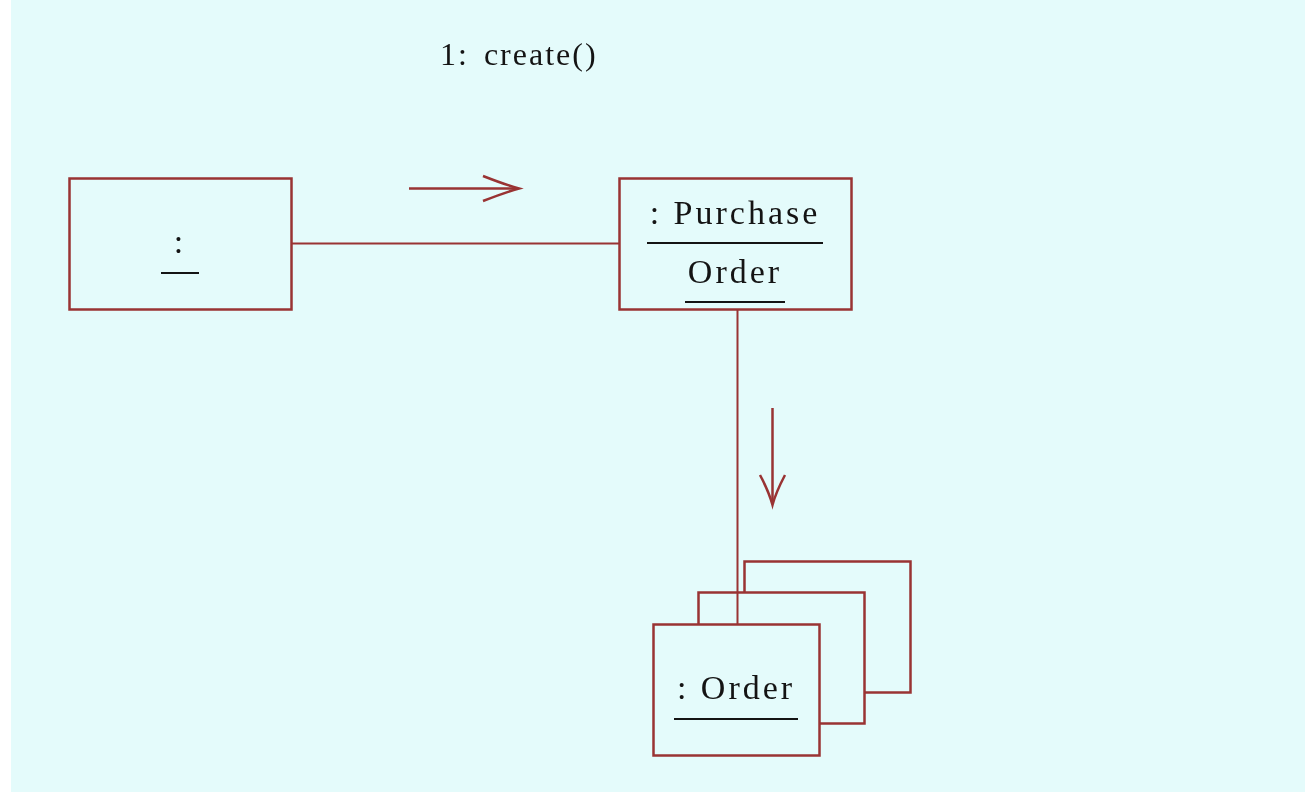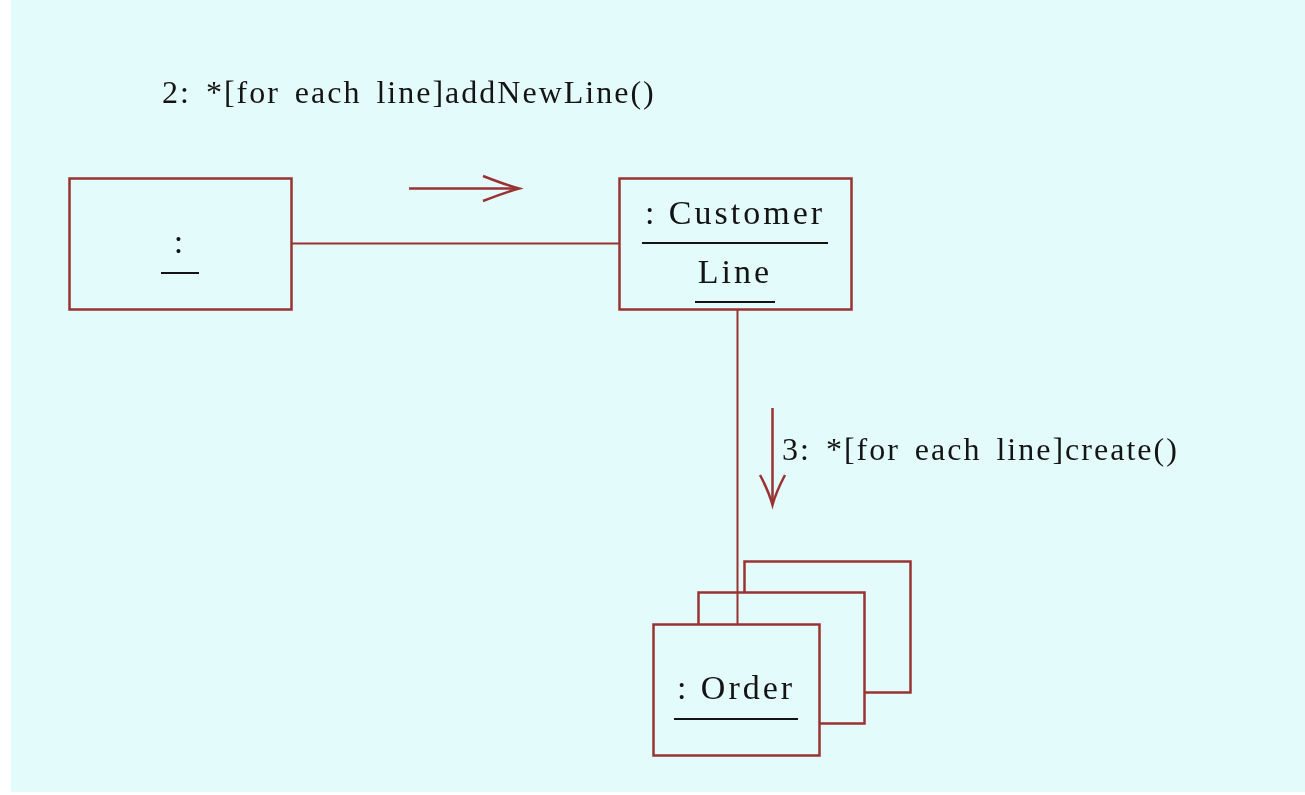--- a/index.html
+++ b/index.html
@@ -58,30 +58,29 @@
         <path class="arrow" d="M 398 188.5 L 504 188.5"></path>
         <path class="arrow" d="M 472 176 Q 495 185 508 188.5 Q 495 192 472 201"></path>
       </g>
 
       <g>
         <path class="arrow" d="M 761.5 408 L 761.5 502"></path>
         <path class="arrow" d="M 749 475 Q 758 492 761.5 505 Q 765 492 774 475"></path>
       </g>
     </svg>
 
-    <div class="msg" style="left:151px;top:74px;">2: *[for each line]addNewLine()</div>
-    <div class="msg" style="left:771px;top:431px;">3: *[for each line]create()</div>
+    <div class="msg" style="left:429px;top:36px;">1: create()</div>
 
     <div class="label" style="left:58px;top:180px;width:222px;height:128px;">
       <span class="u colon">:</span>
     </div>
 
     <div class="label" style="left:608px;top:180px;width:232px;height:128px;">
-      <span class="u">: Customer</span>
-      <span class="u">Line</span>
+      <span class="u">: Purchase</span>
+      <span class="u">Order</span>
     </div>
 
     <div class="label" style="left:642px;top:626px;width:166px;height:128px;">
       <span class="u">: Order</span>
     </div>
 
   </div>
 </div>
 
 </body></html>

